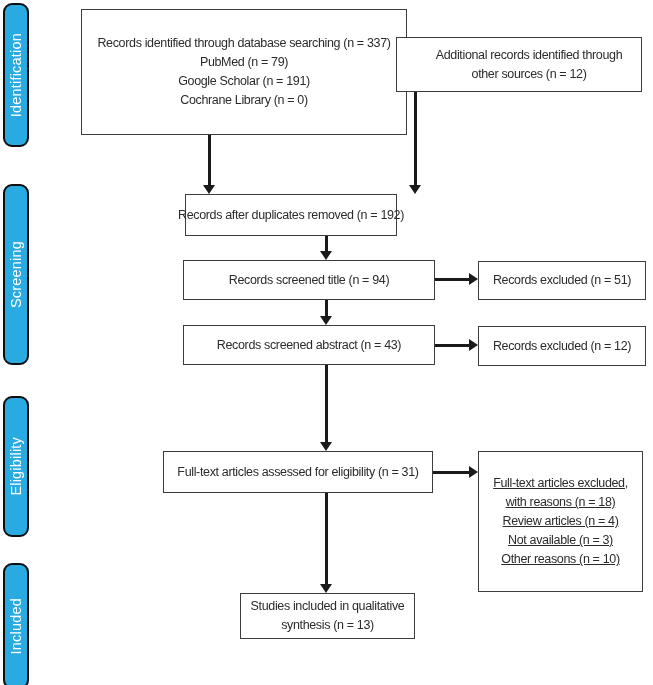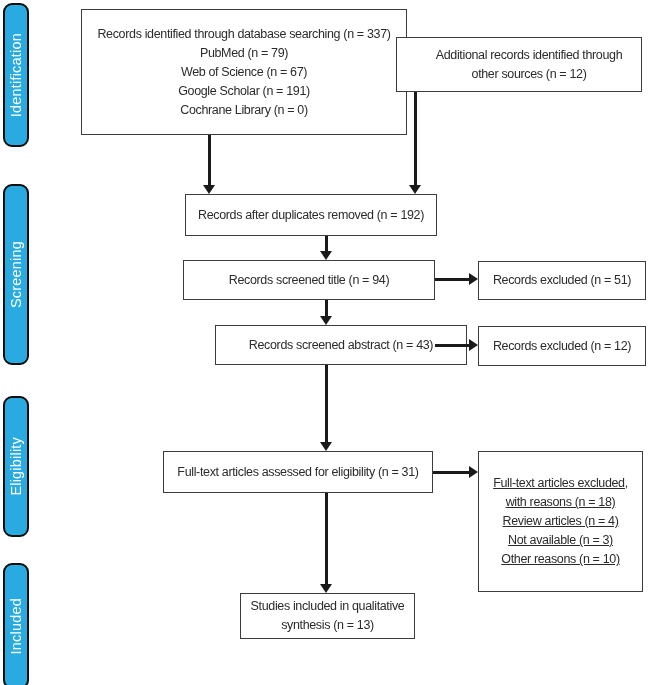--- a/index.html
+++ b/index.html
@@ -74,43 +74,42 @@
   <div class="stage" style="top:396px;height:141px;">
     <span class="stage-text">Eligibility</span>
   </div>
   <div class="stage" style="top:563px;height:126px;">
     <span class="stage-text">Included</span>
   </div>
 
   <div class="box" style="left:47px;top:9px;width:326px;height:126px;margin-left:34px;">
     <div class="box-line">Records identified through database searching (n = 337)</div>
     <div class="box-line">PubMed (n = 79)</div>
-    <div class="box-line">Web of Science (n = 67)</div>
     <div class="box-line">Google Scholar (n = 191)</div>
     <div class="box-line">Cochrane Library (n = 0)</div>
   </div>
 
   <div class="box" style="left:396px;top:37px;width:246px;height:55px;padding-left:20px;">
     <div class="box-line">Additional records identified through</div>
     <div class="box-line">other sources (n = 12)</div>
   </div>
 
-  <div class="box" style="left:185px;top:194px;width:252px;height:42px;">
+  <div class="box" style="left:185px;top:194px;width:212px;height:42px;">
     <div class="box-line">Records after duplicates removed (n = 192)</div>
   </div>
 
   <div class="box" style="left:183px;top:260px;width:252px;height:40px;align-items:center;">
     <div class="box-line">Records screened title (n = 94)</div>
   </div>
 
   <div class="box" style="left:478px;top:261px;width:168px;height:39px;">
     <div class="box-line">Records excluded (n = 51)</div>
   </div>
 
-  <div class="box" style="left:183px;top:325px;width:252px;height:40px;margin-left:32px;">
+  <div class="box" style="left:183px;top:325px;width:252px;height:40px;">
     <div class="box-line">Records screened abstract (n = 43)</div>
   </div>
 
   <div class="box" style="left:478px;top:326px;width:168px;height:40px;">
     <div class="box-line">Records excluded (n = 12)</div>
   </div>
 
   <div class="box" style="left:163px;top:451px;width:270px;height:42px;">
     <div class="box-line">Full-text articles assessed for eligibility (n = 31)</div>
   </div>

